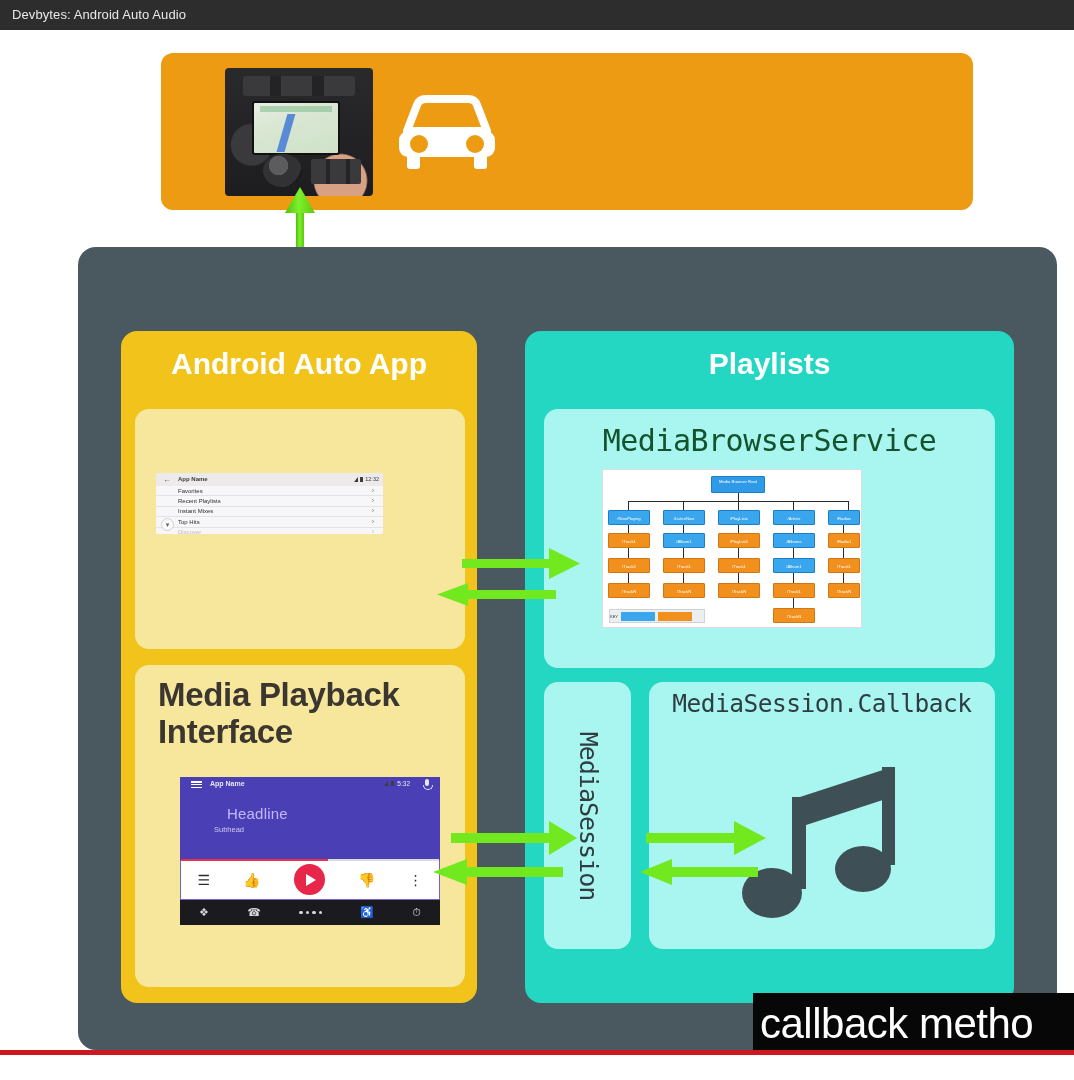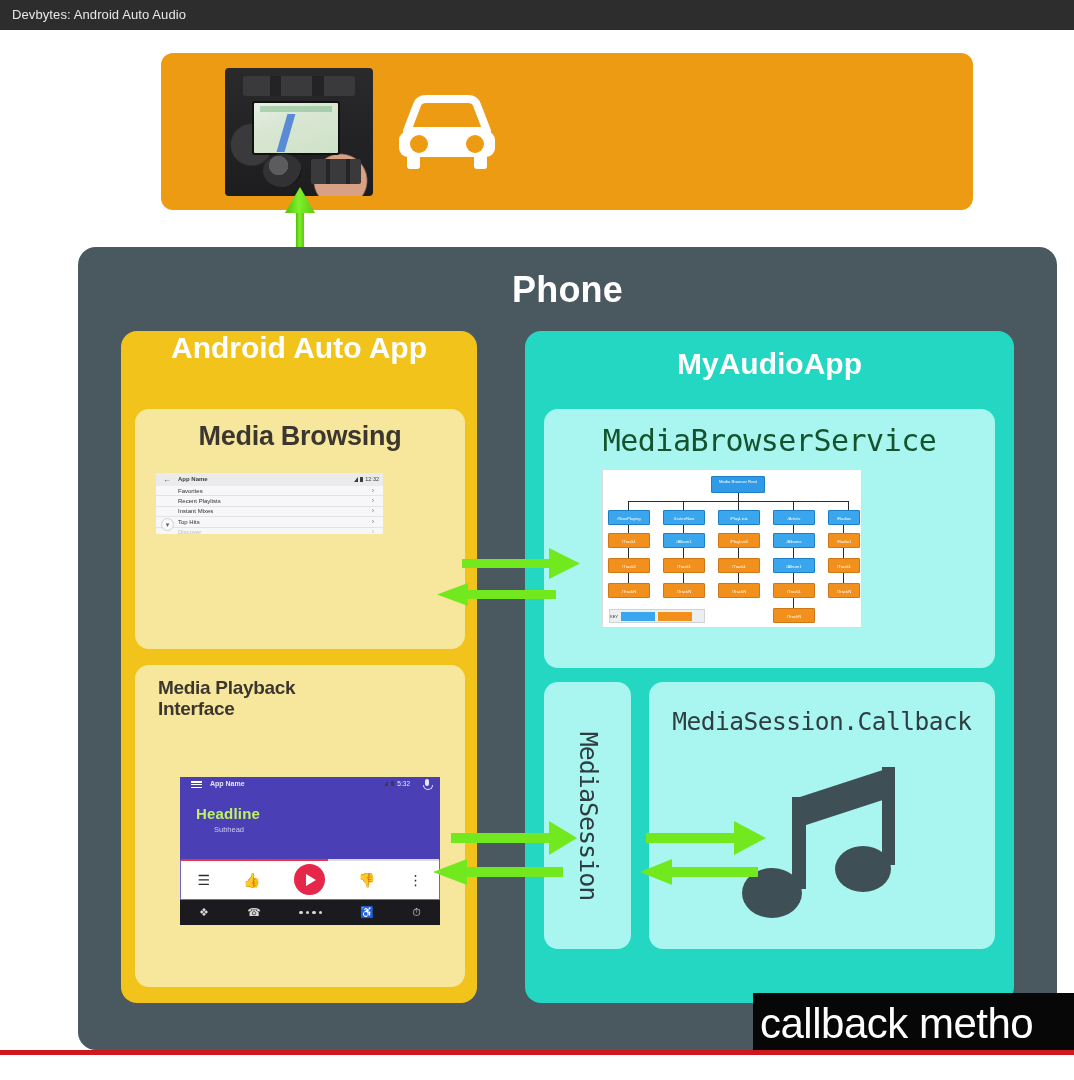--- a/index.html
+++ b/index.html
@@ -81,31 +81,31 @@
     position: absolute; left: 0; top: 22px; width: 979px; text-align: center;
     font-size: 36px; font-weight: 700; color: #fff; letter-spacing: .2px;
   }
 
   
   .card { position: absolute; border-radius: 16px; }
   .card-title { font-weight: 700; color: #fff; text-align: center; }
 
   
   .aa-app { left: 43px; top: 84px; width: 356px; height: 672px; background: #F2C41B; }
-  .aa-app > .card-title { font-size: 30px; }
+  .aa-app > .card-title { margin-top: 16px; font-size: 30px; }
 
   .aa-inner { background: #F7E79C; border-radius: 14px; }
   .browse { left: 14px; top: 78px; width: 330px; height: 240px; }
   .browse-title {
     text-align: center; font-size: 27px; font-weight: 700; color: #3B3730;
     margin-top: 12px; letter-spacing: -.3px;
   }
   .playback { left: 14px; top: 334px; width: 330px; height: 322px; }
   .playback-title {
-    font-size: 19px; font-weight: 700; color: #3B3730;
+    font-size: 33px; font-weight: 700; color: #3B3730;
     margin: 12px 0 0 23px; line-height: 1.12; letter-spacing: -.3px;
   }
 
   
   .shot-browse {
     position: absolute; left: 21px; top: 64px; width: 227px; height: 61px;
     background: #f4f4f6; border-radius: 2px; overflow: hidden;
     font-family: "Liberation Sans", sans-serif;
   }
   .sb-bar {
@@ -135,21 +135,21 @@
     background: #fff; overflow: hidden;
   }
   .pb-top { position: relative; height: 83px; background: #4a3fb5; }
   .pb-bar { position: relative; height: 14px; }
   .pb-ham { position:absolute; left:11px; top:4px; width:11px; height:7px;
     background: linear-gradient(#fff 0 1.5px, transparent 1.5px 3px, #fff 3px 4.5px, transparent 4.5px 6px, #fff 6px 7px); }
   .pb-app { position:absolute; left:30px; top:3px; font-size:7px; color:#e9e7f7; font-weight:600; }
   .pb-stat { position:absolute; right:30px; top:3px; font-size:6.5px; color:#e9e7f7; display:flex; gap:3px; align-items:center; }
   .pb-mic { position:absolute; right:11px; top:2px; width:4px;height:7px;background:#e9e7f7;border-radius:2px; }
   .pb-mic::after{content:"";position:absolute;left:-2px;top:6px;width:8px;height:4px;border:1px solid #e9e7f7;border-top:none;border-radius:0 0 5px 5px;}
-  .pb-headline { position:absolute; left:16px; top:28px; font-size:15px; color:#bef264; font-weight:700; letter-spacing:.2px; }
+  .pb-headline { position:absolute; left:47px; top:28px; font-size:15px; color:#c4b5fd; font-weight:400; letter-spacing:.2px; }
   .pb-sub { position:absolute; left:34px; top:48px; font-size:7.5px; color:#cfc9ee; }
   .pb-ctrls {
     position: relative; height: 40px; background: #fff; border: 1px solid #6f63d6; border-top: none;
     display:flex; align-items:center; justify-content: space-around;
   }
   .pb-prog { position:absolute; left:0; top:-1px; width:100%; height:2px; background:#ddd; }
   .pb-prog i { display:block; height:2px; width:57%; background:#e8334a; }
   .pb-ctrls .ic { font-size: 14px; color: #2b2b2b; line-height: 14px; }
   .pb-play { width:31px;height:31px;border-radius:50%;background:#E62749;display:flex;align-items:center;justify-content:center; }
   .pb-play i { width:0;height:0;border-left:10px solid #fff;border-top:6px solid transparent;border-bottom:6px solid transparent;margin-left:3px; }
@@ -193,21 +193,21 @@
   
   .msession { left: 19px; top: 351px; width: 87px; height: 267px; }
   .msession-label {
     position: absolute; left: 50%; top: 50%;
     transform: translate(-50%,-50%) rotate(90deg); transform-origin: center;
     white-space: nowrap; font-size: 25px; color: #2f3d42;
     font-family: "DejaVu Sans Mono", "Liberation Mono", monospace; letter-spacing: -1px;
   }
   .mcallback { left: 124px; top: 351px; width: 346px; height: 267px; }
   .mcallback-title {
-    text-align:center; font-size: 24.5px; color:#2f3d42; margin-top: 25px;
+    text-align:center; font-size: 24.5px; color:#2f3d42; margin-top: 7px;
     font-family: "DejaVu Sans Mono", "Liberation Mono", monospace; letter-spacing: -.5px;
   }
   .note { position:absolute; left: 93px; top: 63px; width: 166px; height: 180px; }
 
   
   .arrow { position: absolute; }
 
   
   .caption {
     position: absolute; left: 753px; top: 963px; width: 330px; height: 62px;
@@ -262,27 +262,25 @@
             <stop offset=".45" stop-color="#7cf02b"></stop>
             <stop offset="1" stop-color="#5fc80f"></stop>
         </linearGradient>
       </defs>
       <rect x="14" y="20" width="8" height="136" fill="url(#gv)"></rect>
       <polygon points="18,2 33,28 3,28" fill="url(#gv)"></polygon>
       <polygon points="18,173 33,147 3,147" fill="url(#gv)"></polygon>
     </svg>
 
     <div class="phone">
-      <div class="phone-title">Phone</div>
 
       <div class="card aa-app">
         <div class="card-title">Android Auto App</div>
 
         <div class="card aa-inner browse">
-          <div class="browse-title">Media Browsing</div>
 
           <div class="shot-browse">
             <div class="sb-bar">
               <div class="sb-back">←</div>
               <div class="sb-app">App Name</div>
               <div class="sb-stat">
                 <span class="sb-tri"></span>
                 <span class="sb-bat"></span>
                 <span>12:32</span>
               </div>
@@ -356,21 +354,21 @@
                   <i></i>
                 </span>
               <span class="ic act">♿</span>
               <span class="ic">⏱</span>
             </div>
           </div>
         </div>
       </div>
 
       <div class="card my-app">
-        <div class="card-title">MyAudioApp</div>
+        <div class="card-title">Playlists</div>
 
         <div class="card my-inner mbs">
           <div class="mbs-title">MediaBrowserService</div>
 
           <div class="tree">
             <div class="root" style="font-size: 4.2px; color: rgb(255, 255, 255); text-align: center; line-height: 8px; padding-top: 1px;">Media Browser Root</div>
             <div class="ln" style="left:135px;top:23px;width:1.2px;height:8px;"></div>
             <div class="ln" style="left:25px;top:31px;width:221px;height:1.2px;"></div>
             <div class="ln" style="left:25px;top:31px;width:1.2px;height:9px;"></div>
             <div class="ln" style="left:80px;top:31px;width:1.2px;height:9px;"></div>

